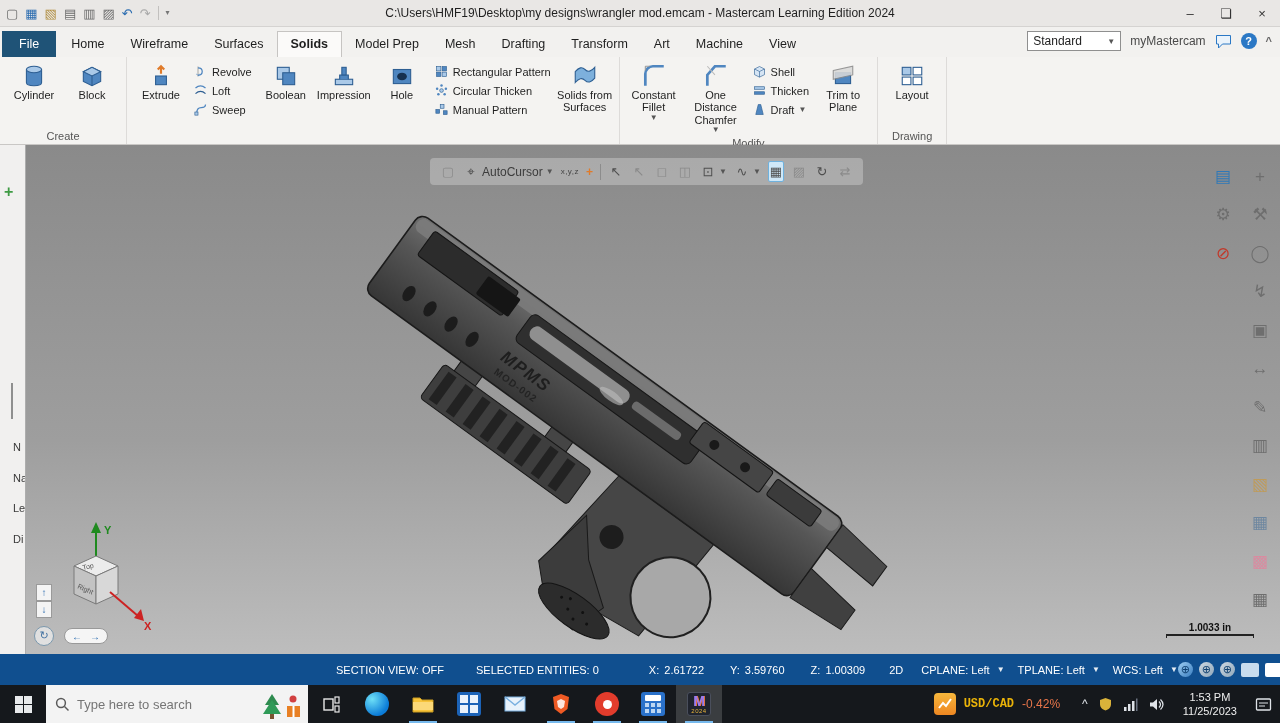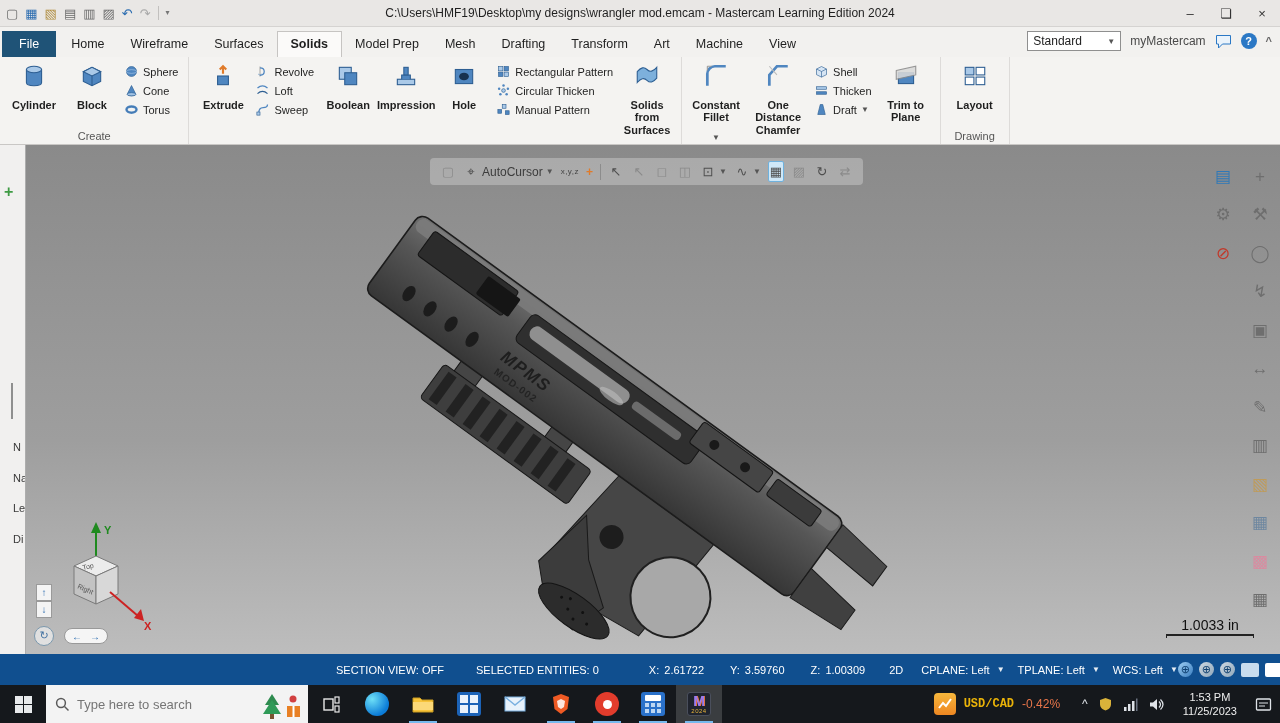--- a/index.html
+++ b/index.html
@@ -30,21 +30,21 @@
   .combo .chev { font-size:8px; color:#555; }
   .mym { font-size:12px; color:#4a4a4a; }
   .help-q { width:16px; height:16px; border-radius:50%; background:#2b78c5; color:#fff; font-size:11px; font-weight:bold; text-align:center; line-height:16px; }
   .collapse-chev { color:#666; font-size:11px; font-weight:bold; }
 
   
   .ribbon { height:88px; background:#f4f3f1; border-bottom:1px solid #c9c7c5; display:flex; align-items:stretch; flex:none; }
   .rgroup { display:flex; flex-direction:column; border-right:1px solid #dddbd9; padding:2px 5px 0; }
   .rgroup-body { flex:1; display:flex; align-items:flex-start; }
   .rgroup-label { text-align:center; font-size:11px; color:#555; padding:0 0 2px; }
-  .bigbtn { width:58px; display:flex; flex-direction:column; align-items:center; gap:10px; padding:4px 1px 2px; font-size:11px; line-height:1.12; text-align:center; color:#1f1f1f; border-radius:2px;font-weight:bold; }
+  .bigbtn { width:58px; display:flex; flex-direction:column; align-items:center; gap:0; padding:4px 1px 2px; font-size:11px; line-height:1.12; text-align:center; color:#1f1f1f; border-radius:2px; }
   .bigbtn svg { width:26px; height:26px; flex:none; }
   .bigbtn.wide { width:66px; }
   .smallcol { display:flex; flex-direction:column; padding-top:3px; }
   .smallbtn { display:flex; align-items:center; gap:4px; font-size:11px; color:#1f1f1f; padding:2px 5px 2px 3px; white-space:nowrap; border-radius:2px; }
   .smallbtn svg { width:15px; height:15px; flex:none; }
   .ddc { font-size:8px; color:#555; }
 
   
   .viewport { flex:1; position:relative; background:linear-gradient(180deg,#8a8a8a 0%,#9e9e9e 58%,#bdbdbd 100%); overflow:hidden; }
   .left-strip { position:absolute; left:0; top:0; bottom:0; width:26px; background:#f1f0ef; border-right:1px solid #adadad; overflow:hidden; }
@@ -73,21 +73,21 @@
   .gnomon { position:absolute; left:26px; bottom:22px; width:140px; height:112px; }
 
   .pager { position:absolute; left:36px; bottom:36px; display:flex; flex-direction:column; }
   .pg { width:16px; height:17px; background:#f4f4f4; border:1px solid #9a9a9a; color:#2b6cb0; font-size:10px; text-align:center; line-height:15px; }
 
   .vp-nav { position:absolute; left:34px; bottom:8px; display:flex; align-items:center; gap:10px; }
   .reset-btn { width:20px; height:20px; border-radius:50%; border:1.5px solid #7b98ad; background:rgba(255,255,255,0.55); color:#3f6fa0; font-size:11px; text-align:center; line-height:17px; }
   .nav-pill { height:16px; padding:0 7px; border-radius:8px; background:rgba(255,255,255,0.85); border:1px solid #999; display:flex; align-items:center; gap:8px; font-size:10px; color:#2b6cb0; }
 
   .scalebar { position:absolute; right:26px; bottom:16px; width:88px; text-align:center; }
-  .scalebar .val { font-size:14px; font-weight:normal; color:#101010; }
+  .scalebar .val { font-size:10px; font-weight:bold; color:#101010; }
   .scalebar .line { margin-top:1px; height:4px; border-top:2px solid #222; border-left:1px solid #222; border-right:1px solid #222; }
 
   
   .statusbar { height:31px; background:#104f8f; display:flex; align-items:center; color:#fff; font-size:11px; padding-left:336px; flex:none; white-space:nowrap; }
   .sb-item { display:flex; align-items:center; gap:5px; }
   .sb-se { margin-left:32px; } .sb-x { margin-left:50px; } .sb-y { margin-left:26px; } .sb-z { margin-left:26px; }
   .sb-2d { margin-left:24px; } .sb-cp { margin-left:18px; } .sb-tp { margin-left:13px; } .sb-wcs { margin-left:13px; }
   .sb-chev { font-size:8px; opacity:0.9; margin-left:2px; }
   .sb-icons { margin-left:auto; display:flex; align-items:center; gap:6px; padding-right:6px; }
   .sb-globe { width:15px; height:15px; border-radius:50%; background:linear-gradient(135deg,#9ecdf2,#3a7fc1); color:#0d3e6e; font-size:11px; line-height:15px; text-align:center; }
@@ -303,40 +303,20 @@
               <use href="#i-cylinder"></use>
             </svg>
           <span>Cylinder</span>
         </div>
         <div class="bigbtn">
           <svg>
               <use href="#i-block"></use>
             </svg>
           <span>Block</span>
         </div>
-        <div class="smallcol">
-          <div class="smallbtn">
-            <svg>
-                <use href="#i-sphere"></use>
-              </svg>
-            <span>Sphere</span>
-          </div>
-          <div class="smallbtn">
-            <svg>
-                <use href="#i-cone"></use>
-              </svg>
-            <span>Cone</span>
-          </div>
-          <div class="smallbtn">
-            <svg>
-                <use href="#i-torus"></use>
-              </svg>
-            <span>Torus</span>
-          </div>
-        </div>
       </div>
       <div class="rgroup-label">Create</div>
     </div>
 
     <div class="rgroup">
       <div class="rgroup-body">
         <div class="bigbtn">
           <svg>
               <use href="#i-extrude"></use>
             </svg>

